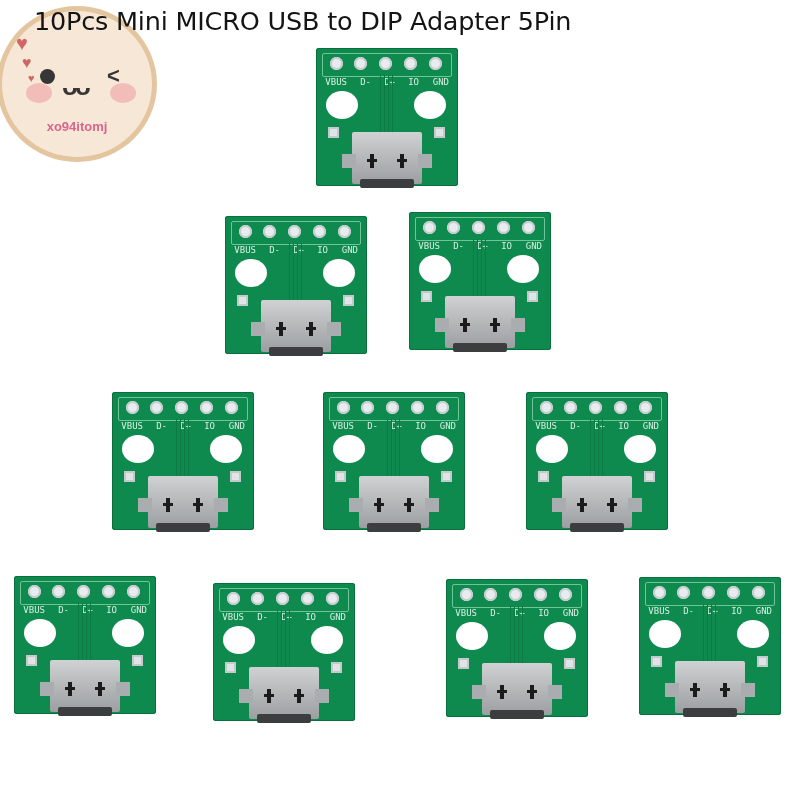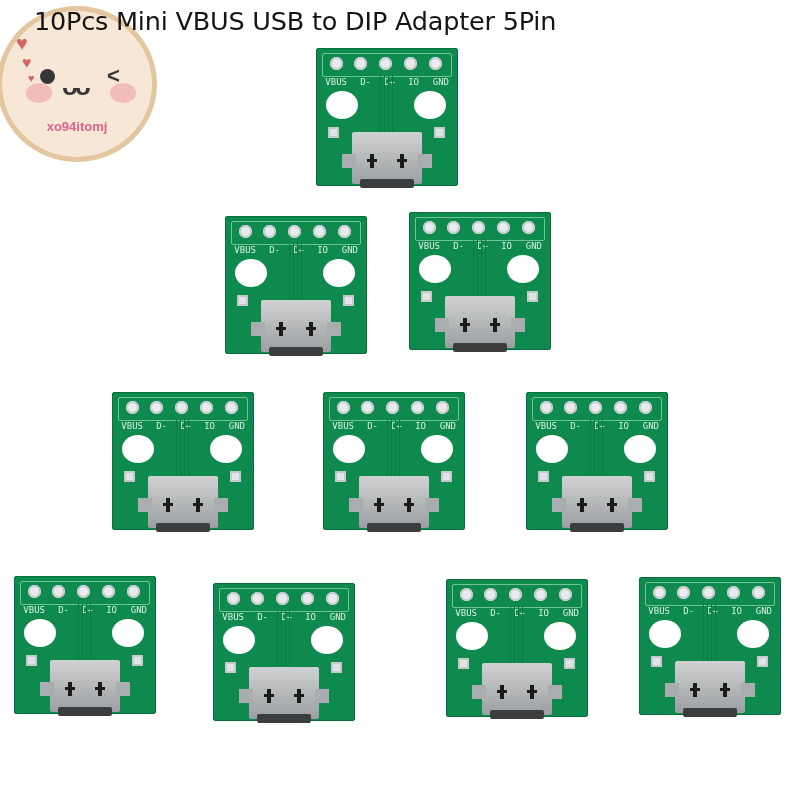--- a/index.html
+++ b/index.html
@@ -71,21 +71,21 @@
   .board .usb .clip {
     position:absolute; top:22px; width:4px; height:14px; background:#1b1b1b;
   }
   .board .usb .clip::after {
     content:""; position:absolute; left:-3px; top:5px; width:10px; height:3px; background:#1b1b1b;
   }
 </style>
 </head>
 <body>
 
-<div class="title">10Pcs Mini VBUS USB to DIP Adapter 5Pin</div>
+<div class="title">10Pcs Mini MICRO USB to DIP Adapter 5Pin</div>
 
 <div class="logo">
   <span class="heart" style="left:14px;top:22px;">♥</span>
   <span class="heart" style="left:20px;top:44px;font-size:16px;">♥</span>
   <span class="heart" style="left:26px;top:62px;font-size:11px;">♥</span>
   <span class="eye"></span>
   <span class="mouth">ᴗᴗ</span>
   <span class="wink">&lt;</span>
   <span class="cheek" style="left:24px;top:72px;"></span>
   <span class="cheek" style="left:108px;top:72px;"></span>

